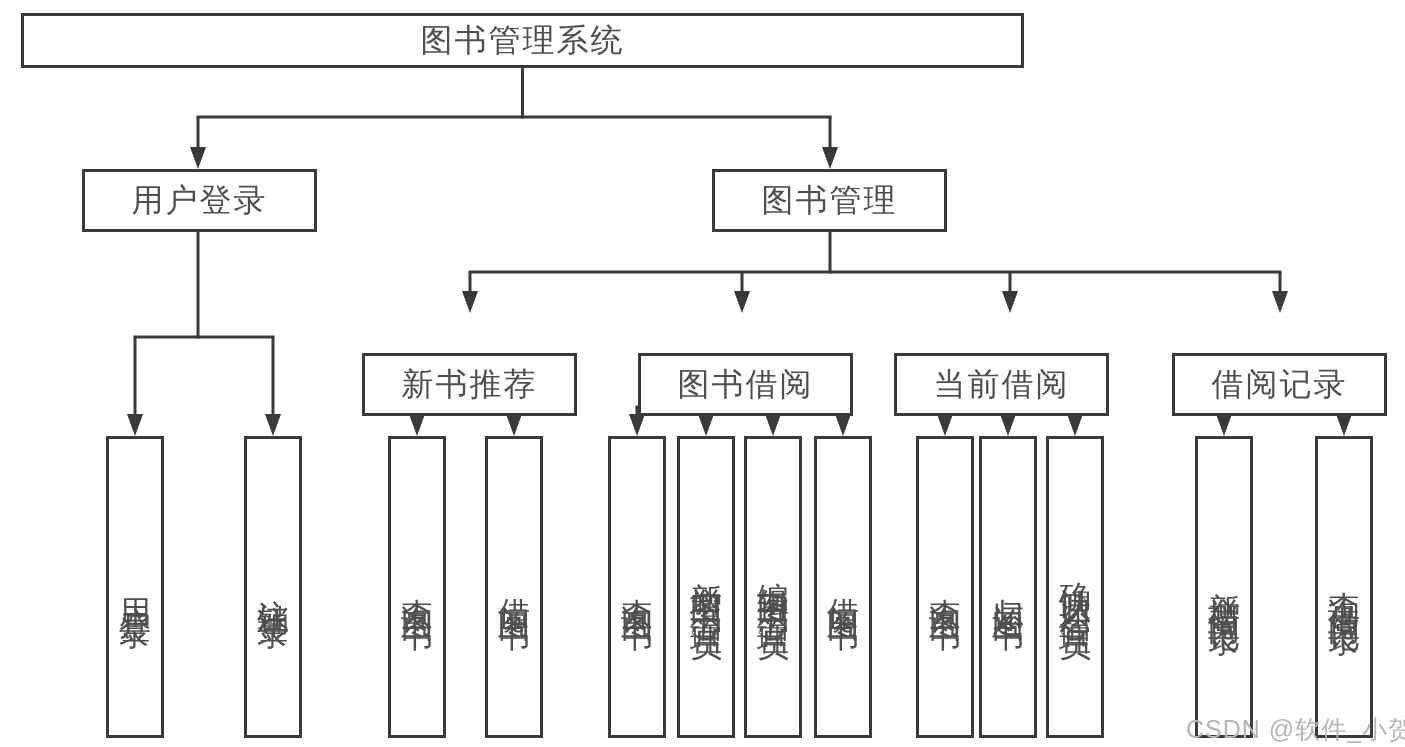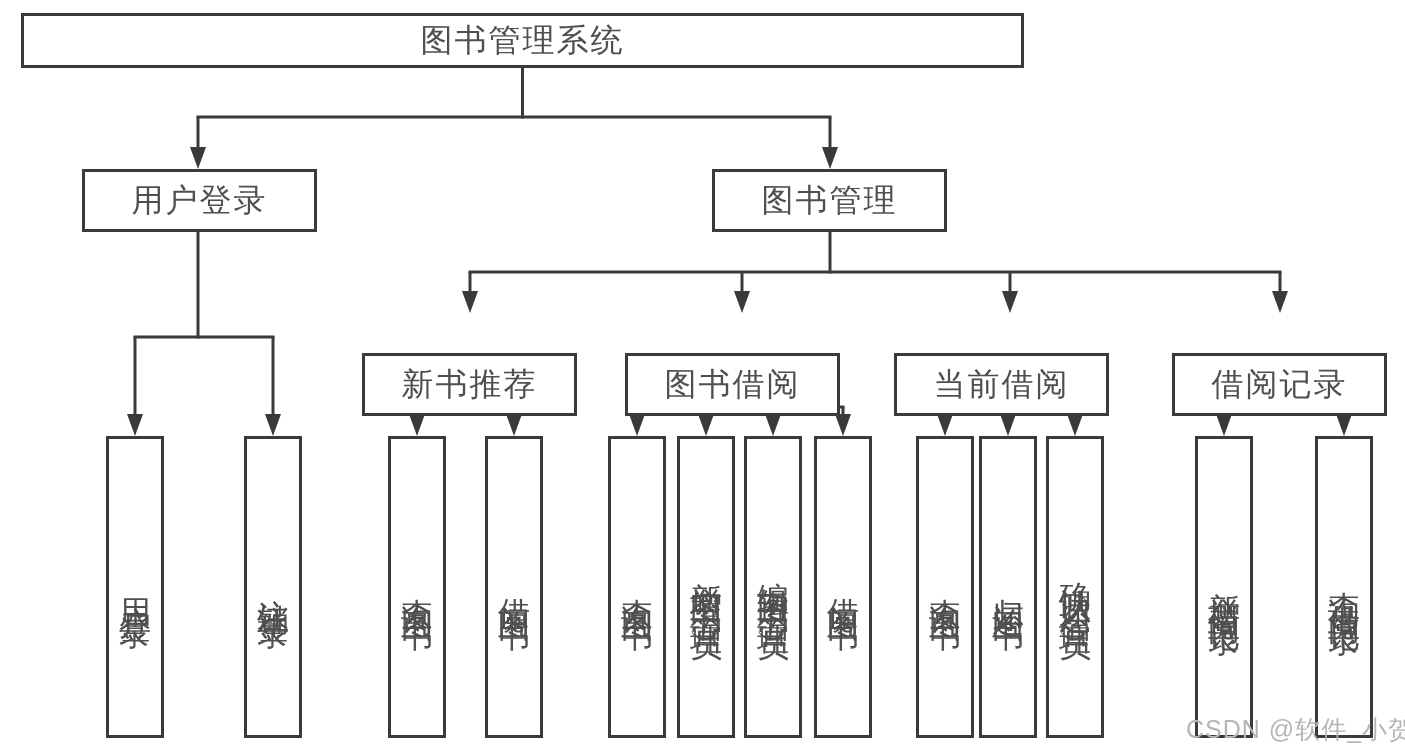--- a/index.html
+++ b/index.html
@@ -124,21 +124,21 @@
     <line x1="1344" y1="407" x2="1344" y2="417"></line>
     <polygon points="1344,436 1336,414 1352,414"></polygon>
   </svg>
 
   <div class="node root-node">图书管理系统</div>
 
   <div class="node l2-node" style="left:82px;">用户登录</div>
   <div class="node l2-node" style="left:712px;">图书管理</div>
 
   <div class="node l3-node" style="left:362px;">新书推荐</div>
-  <div class="node l3-node" style="left:625px;">图书借阅</div>
+  <div class="node l3-node" style="left:638px;">图书借阅</div>
   <div class="node l3-node" style="left:894px;">当前借阅</div>
   <div class="node l3-node" style="left:1172px;">借阅记录</div>
 
   <div class="node leaf" style="left:106px;">
     <span class="vtext">用户登录</span>
   </div>
   <div class="node leaf" style="left:244px;">
     <span class="vtext">注销登录</span>
   </div>
 

